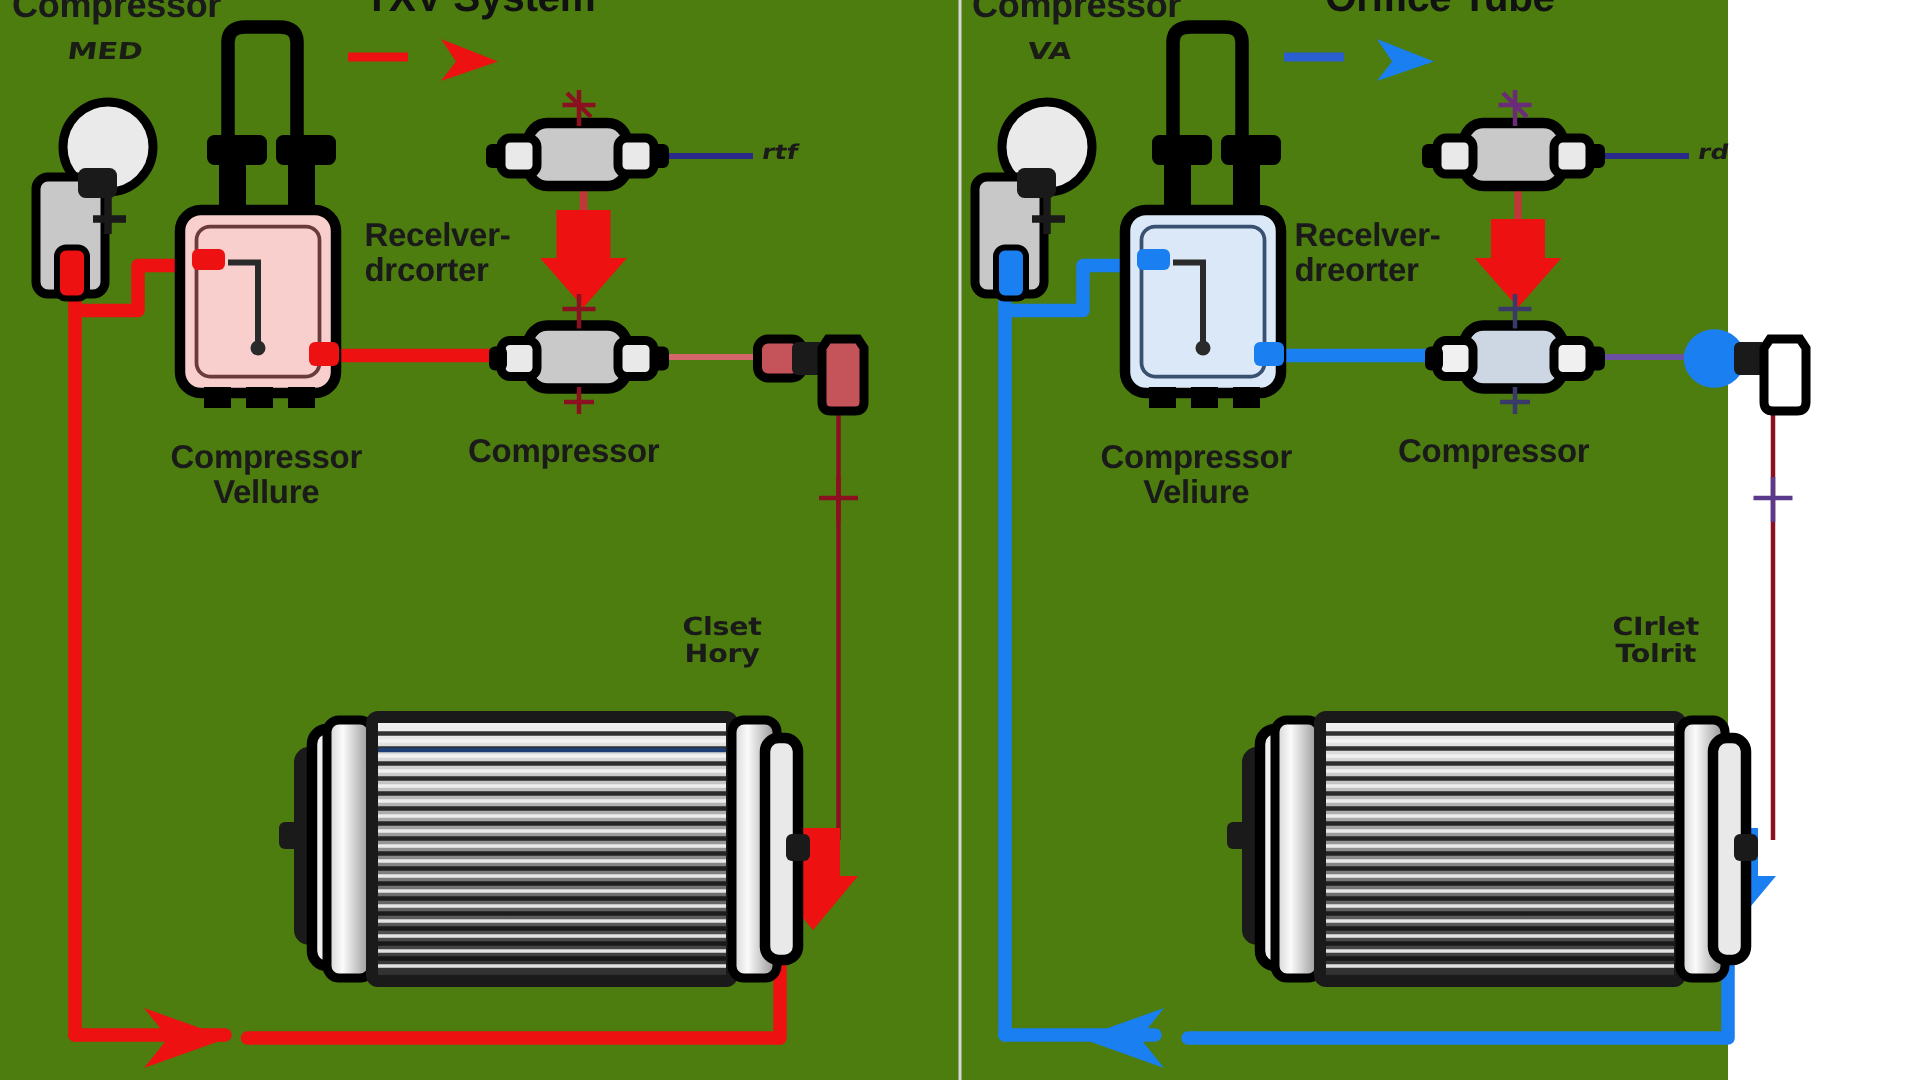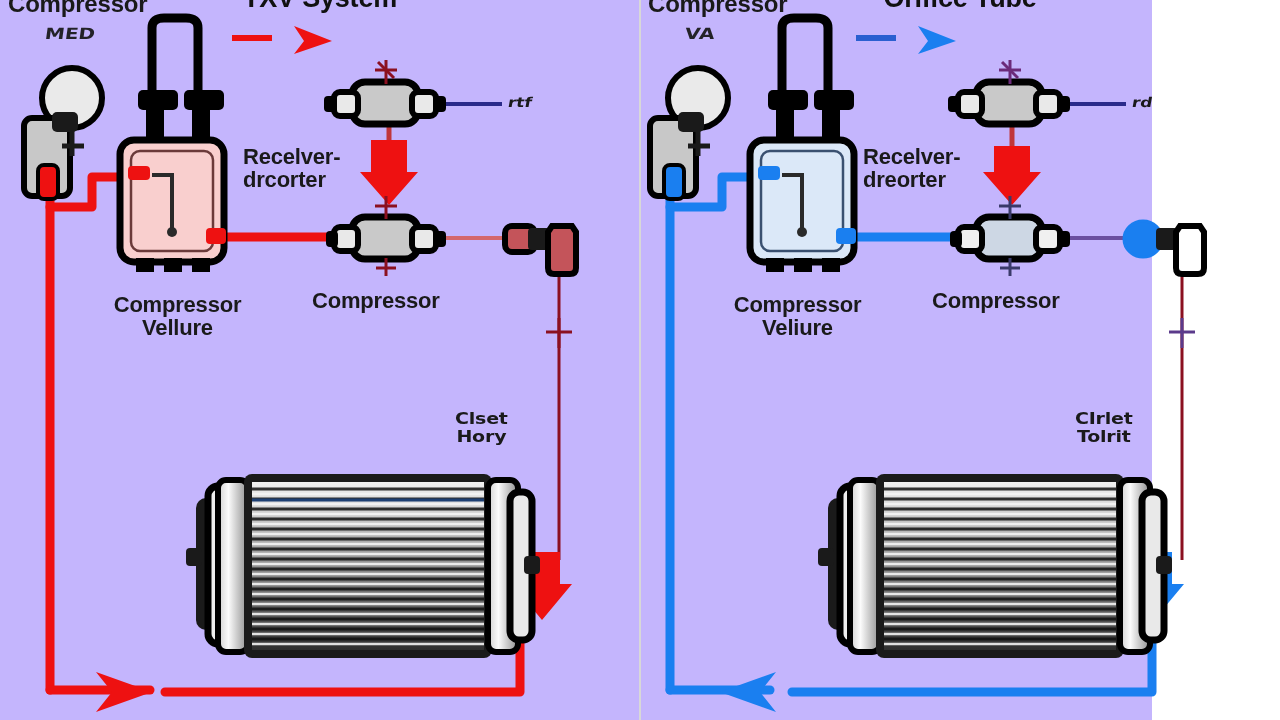--- a/index.html
+++ b/index.html
@@ -2,21 +2,21 @@
 <html><head>
 <meta charset="utf-8">
 <title>AC System Comparison Diagram</title>
 <style>
   html,body{margin:0;padding:0;background:#fff;}
   body{
     width:1280px;height:720px;overflow:hidden;
     font-family:"Liberation Sans","DejaVu Sans",sans-serif;
     position:relative;
   }
-  #stage{position:relative;width:1152px;height:720px;background:#c4b5fd;}
+  #stage{position:relative;width:1152px;height:720px;background:#4d7c0f;}
   .panel{position:absolute;top:0;height:720px;width:640px;}
   #panel-left{left:0;}
   #panel-right{left:640px;}
   .divider{position:absolute;left:639px;top:0;width:2px;height:720px;background:#d8d8d8;}
 
   .svg-layer{position:absolute;left:0;top:0;width:640px;height:720px;}
 
   .lbl{
     position:absolute;color:#1a1a1a;font-weight:700;
     line-height:1.04;letter-spacing:-0.2px;white-space:pre;

